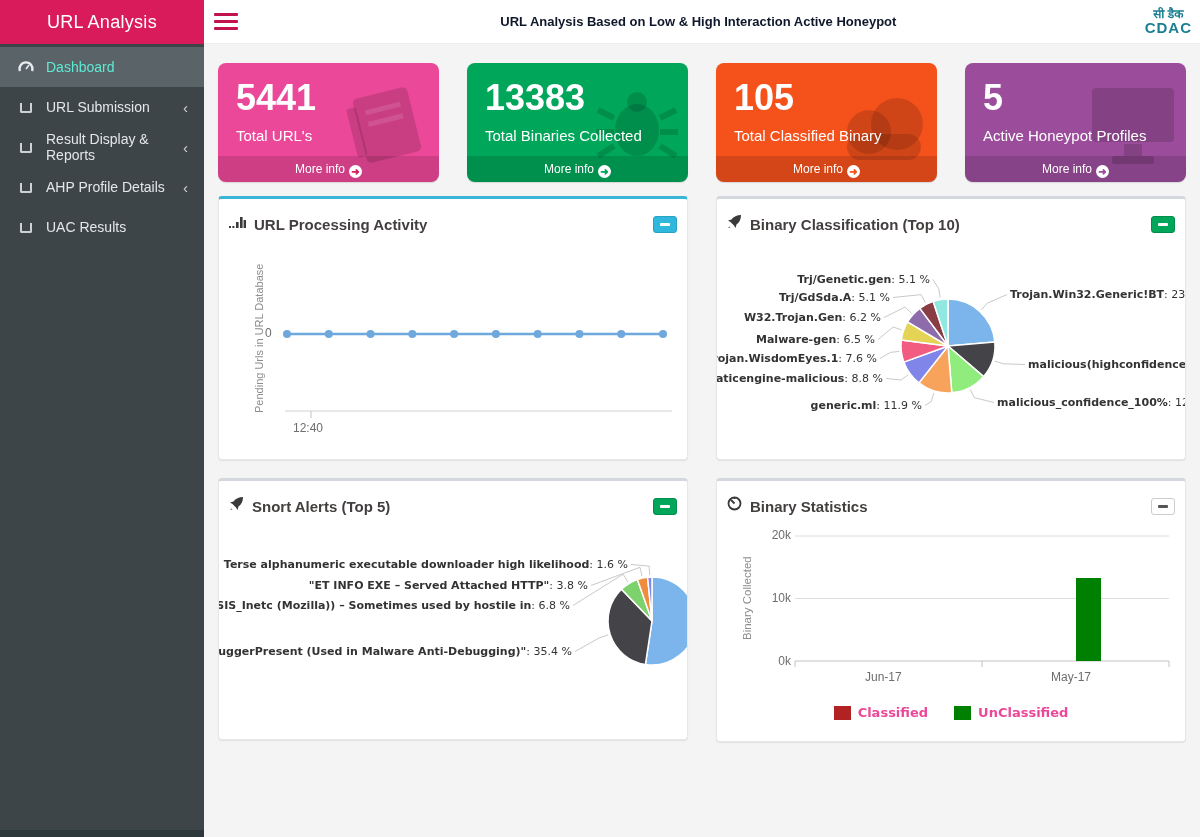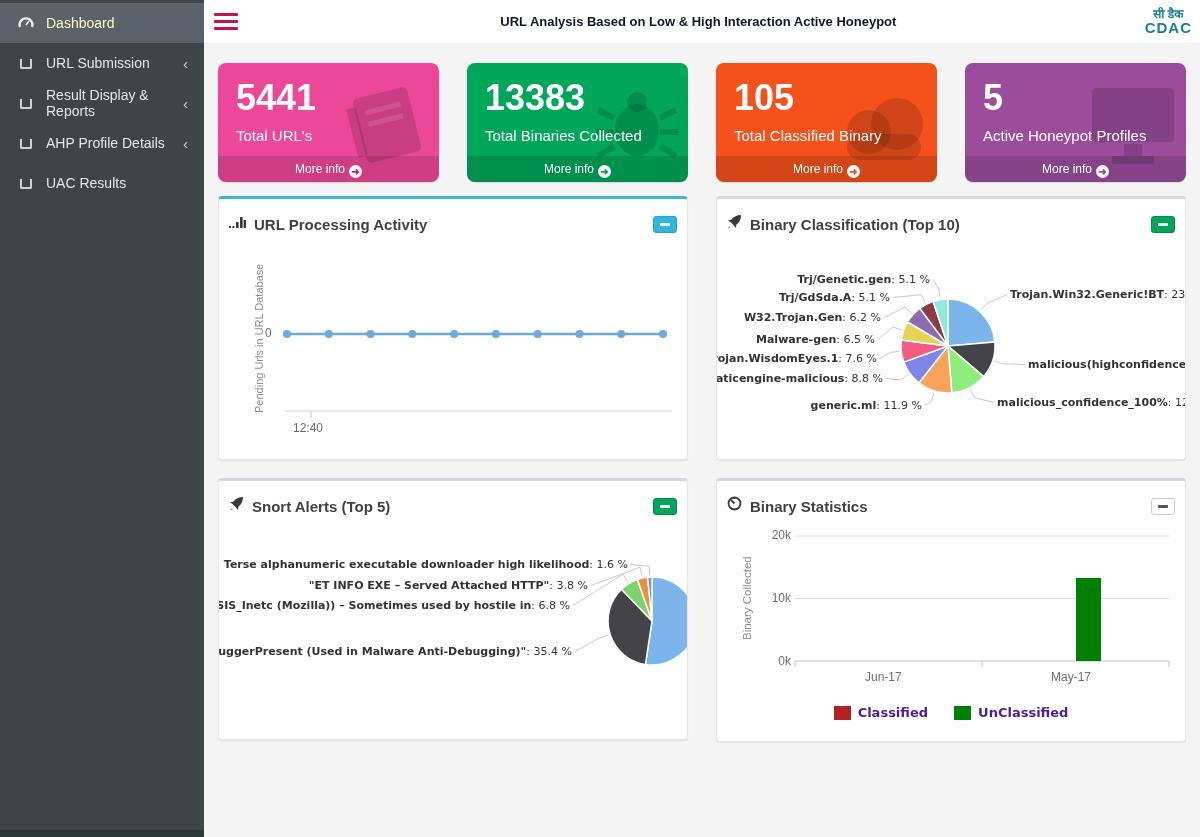--- a/index.html
+++ b/index.html
@@ -8,21 +8,21 @@
 
   
   .sidebar { position:absolute; left:0; top:0; width:204px; height:837px;
     background:#3e4549; z-index:5; }
   .sidebar-logo { height:44px; background:#d91b5c; color:#fff;
     display:flex; align-items:center; justify-content:center;
     font-size:18px; letter-spacing:.3px; }
   .menu { margin-top:3px; }
   .menu-item { height:40px; display:flex; align-items:center;
     color:#e3e7e8; font-size:14px; padding:0 12px; cursor:pointer; }
-  .menu-item.active { background:#5a6468; color:#fef9c3; }
+  .menu-item.active { background:#5a6468; color:#5eead4; }
   .mi-icon { width:16px; height:12px; margin:0 12px 0 6px; flex:0 0 auto;
     display:inline-flex; align-items:flex-end; justify-content:center; }
   .box-glyph { width:12px; height:10px; border:2px solid #ccd2d4; border-top:none;
     border-radius:0 0 2px 2px; }
   .mi-label { flex:1; }
   .mi-chevron { color:#cfd4d6; font-size:15px; margin-right:4px; }
   .sidebar-bottom-strip { position:absolute; left:0; bottom:0; width:204px;
     height:7px; background:#2d383b; }
 
   
@@ -88,27 +88,28 @@
   
   .pie-label { position:absolute; white-space:nowrap;
     font-family:"DejaVu Sans", sans-serif; font-size:11px; color:#333; }
   .pie-label .pl-name { font-weight:bold; }
   .pie-label .pl-val::before { content:": "; }
 
   
   .legend { position:absolute; left:0; right:0; top:190px; display:flex;
     justify-content:center; gap:26px; }
   .legend-item { display:flex; align-items:center; gap:7px;
-    font-family:"DejaVu Sans", sans-serif; font-size:13px; font-weight:bold; color:#4c1d95; }
+    font-family:"DejaVu Sans", sans-serif; font-size:13px; font-weight:bold; color:#ec4899; }
   .swatch { width:17px; height:14px; display:inline-block; }
 </style>
 </head>
 <body>
 
 <div class="sidebar">
+  <div class="sidebar-logo">URL Analysis</div>
   <div class="menu">
     <div class="menu-item active">
       <span class="mi-icon">
         <svg width="16" height="13" viewBox="0 0 16 13">
             <path d="M2,11 A6.4,6.4 0 1 1 14,11" fill="none" stroke="#e8ecec" stroke-width="2.4"></path>
             <line x1="8" y1="9" x2="11" y2="5" stroke="#e8ecec" stroke-width="1.6"></line>
           </svg>
       </span>
       <span class="mi-label">Dashboard</span>
     </div>

